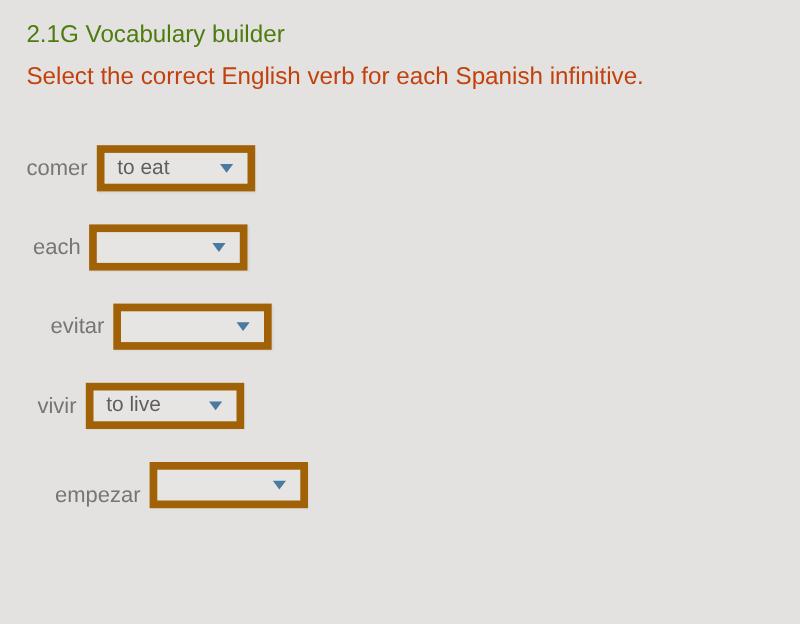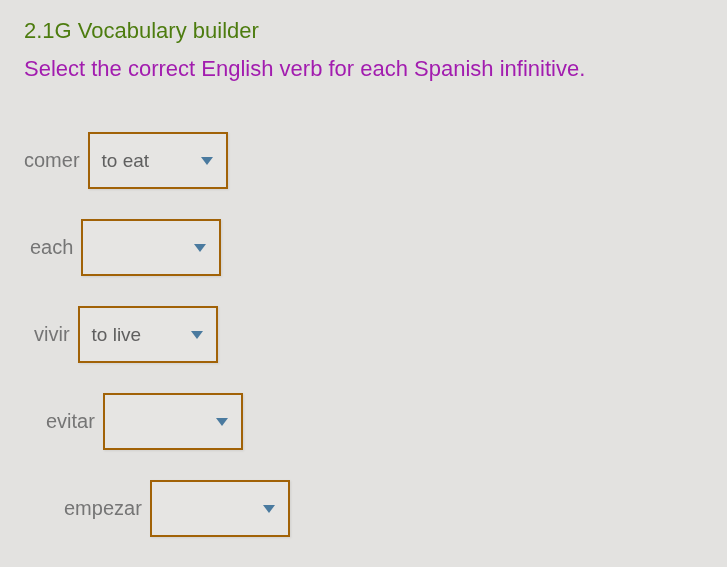--- a/index.html
+++ b/index.html
@@ -15,41 +15,41 @@
       padding: 18px 24px;
       color: #6b6b6b;
     }
     .title {
       font-size: 22px;
       color: #4d7c0f;
       margin-bottom: 12px;
     }
     .instruction {
       font-size: 22px;
-      color: #a21caf;
+      color: #c2410c;
       margin-bottom: 50px;
     }
     .row {
       display: flex;
       align-items: center;
       margin-bottom: 30px;
     }
     .es-label {
       font-size: 20px;
       color: #757575;
       margin-right: 8px;
       min-width: 0;
     }
     .dropdown {
       display: inline-flex;
       align-items: center;
       justify-content: space-between;
-      border: 2px solid #a16207;
+      border: 7px solid #a16207;
       background: #e6e5e3;
-      height: 57px;
+      height: 42px;
       min-width: 140px;
       padding: 0 12px;
       color: #5f5f5f;
       font-size: 19px;
       box-shadow: 1px 1px 2px rgba(0,0,0,0.08);
       cursor: pointer;
     }
     .dropdown .value {
       min-width: 80px;
       text-align: left;
@@ -60,21 +60,21 @@
       align-items: center;
     }
     .chevron svg {
       width: 14px;
       height: 10px;
     }
     .row-0 { margin-left: 0; }
     .row-1 { margin-left: 6px; }
     .row-2 { margin-left: 10px; }
     .row-3 { margin-left: 22px; }
-    .row-4 { margin-left: 40px; }
+    .row-4 { margin-left: 26px; align-items: flex-end; }
   </style>
 </head>
 <body>
 
 <div class="title">2.1G Vocabulary builder</div>
 <div class="instruction">Select the correct English verb for each Spanish infinitive.</div>
 
 <div class="rows">
 
   <div class="row row-0">
@@ -94,36 +94,36 @@
     <div class="dropdown">
       <span class="value"></span>
       <span class="chevron">
         <svg viewBox="0 0 14 10">
             <polygon points="1,1 13,1 7,9" fill="#4a7a9f"></polygon>
           </svg>
       </span>
     </div>
   </div>
 
-  <div class="row row-2">
-    <span class="es-label">vivir</span>
+  <div class="row row-3">
+    <span class="es-label">evitar</span>
     <div class="dropdown">
-      <span class="value">to live</span>
+      <span class="value"></span>
       <span class="chevron">
         <svg viewBox="0 0 14 10">
             <polygon points="1,1 13,1 7,9" fill="#4a7a9f"></polygon>
           </svg>
       </span>
     </div>
   </div>
 
-  <div class="row row-3">
-    <span class="es-label">evitar</span>
+  <div class="row row-2">
+    <span class="es-label">vivir</span>
     <div class="dropdown">
-      <span class="value"></span>
+      <span class="value">to live</span>
       <span class="chevron">
         <svg viewBox="0 0 14 10">
             <polygon points="1,1 13,1 7,9" fill="#4a7a9f"></polygon>
           </svg>
       </span>
     </div>
   </div>
 
   <div class="row row-4">
     <span class="es-label">empezar</span>

